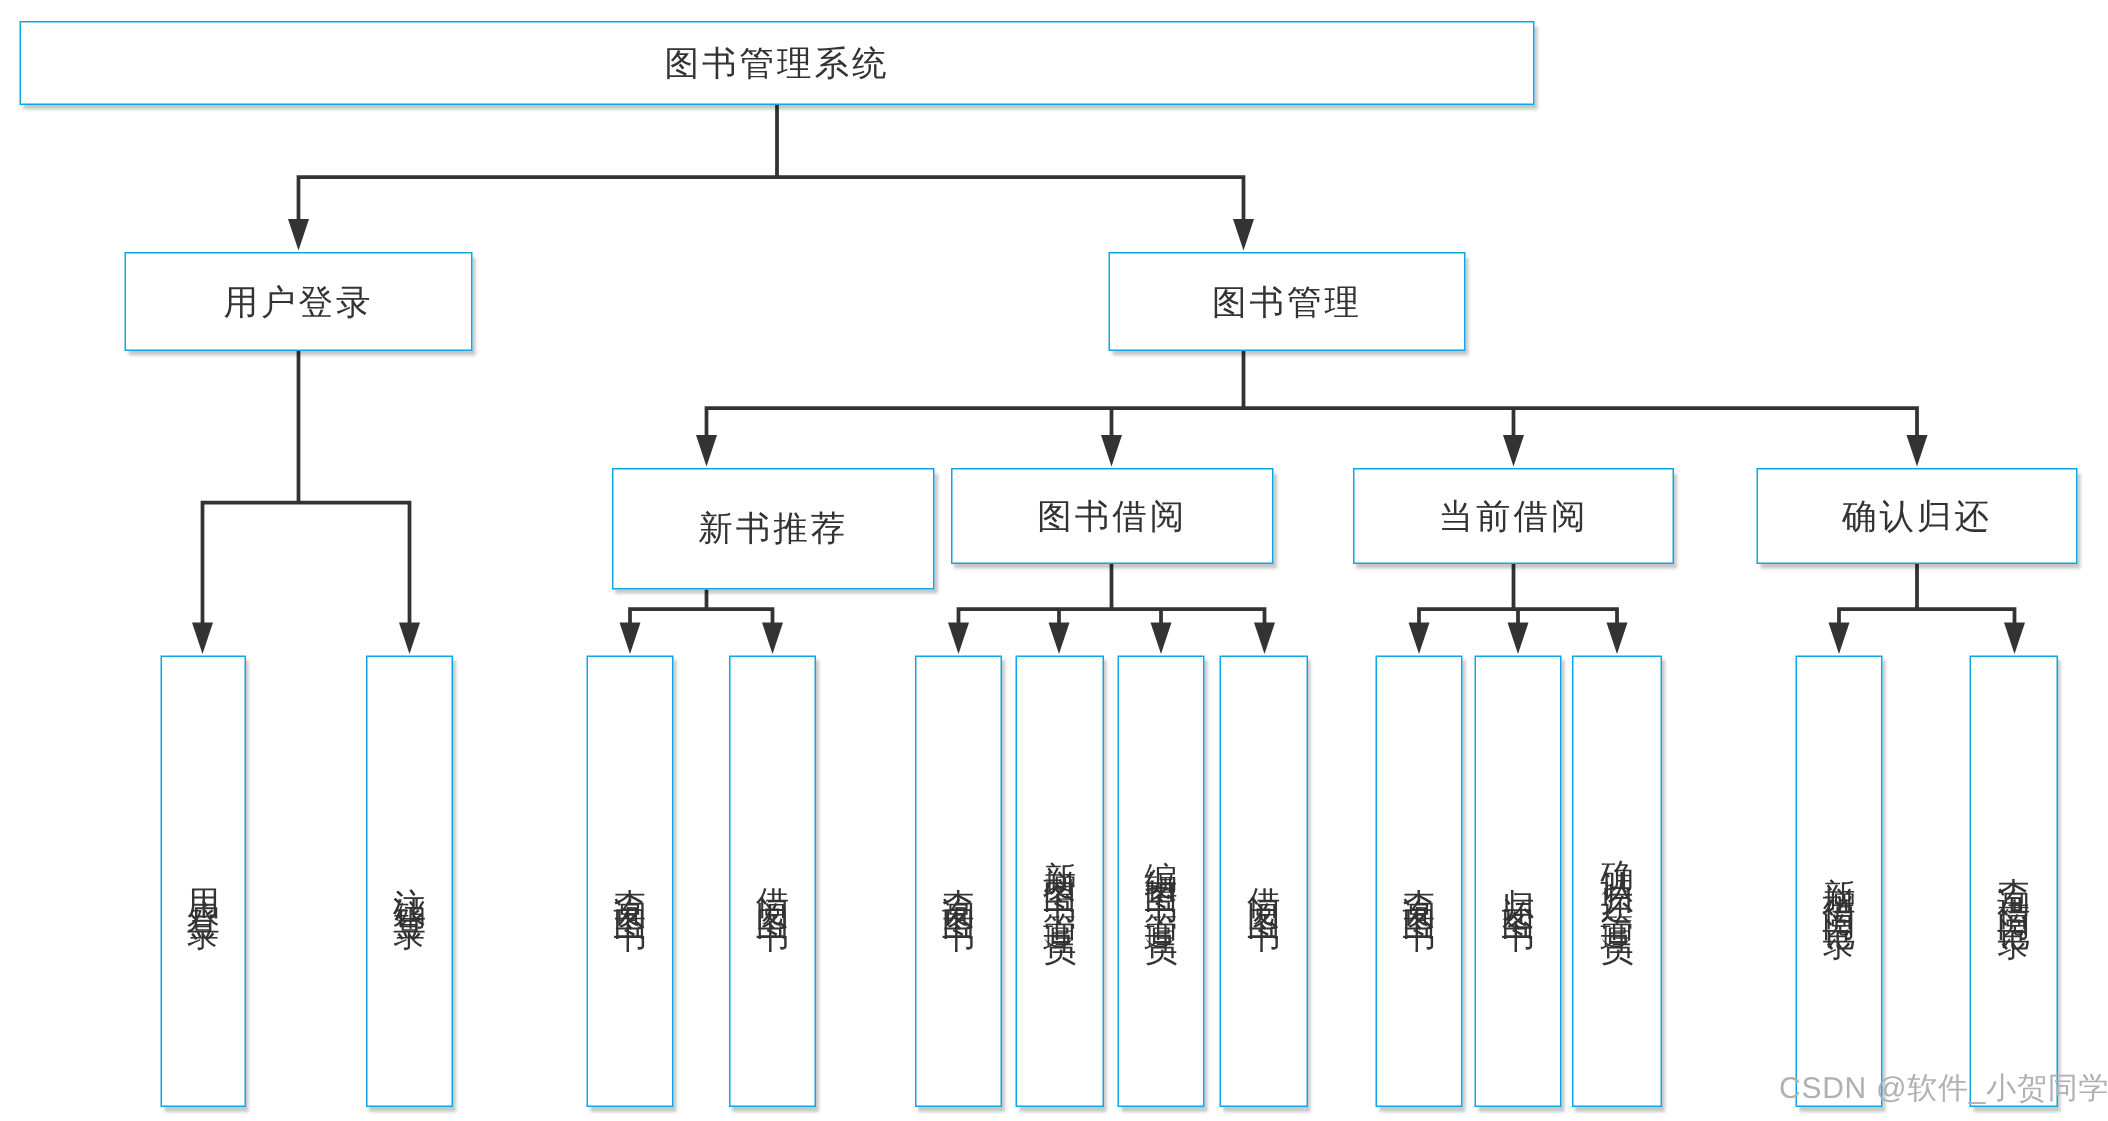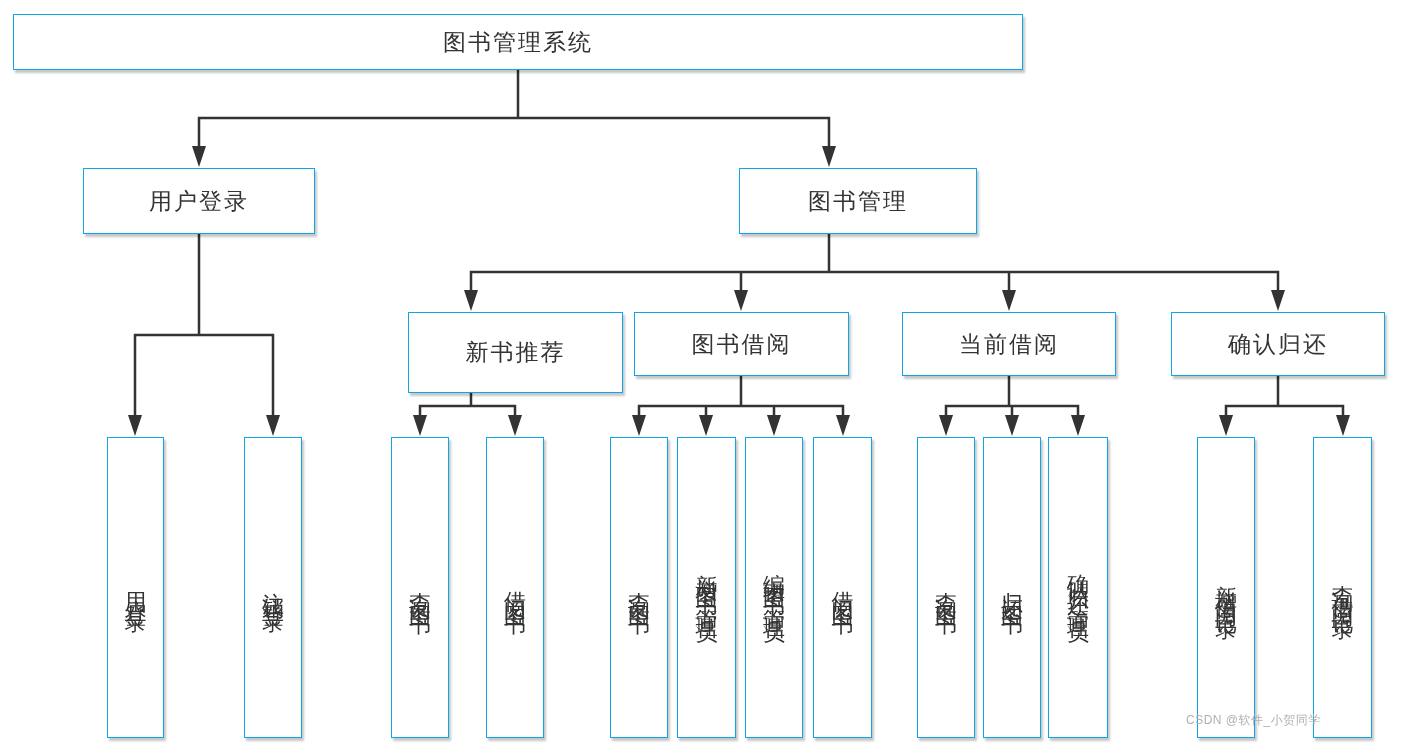--- a/index.html
+++ b/index.html
@@ -51,21 +51,21 @@
   #n-c3{left:745px;width:58px;}
   #n-c4{left:813px;width:59px;}
   #n-d1{left:917px;width:58px;}
   #n-d2{left:983px;width:58px;}
   #n-d3{left:1048px;width:60px;}
   #n-e1{left:1197px;width:58px;}
   #n-e2{left:1313px;width:59px;}
   .watermark{
     position:absolute;
     left:1186px;top:712px;
-    font-size:12px;
+    font-size:20px;
     color:#b0b0b0;
     letter-spacing:0.5px;
     white-space:nowrap;
     z-index:5;
   }
 </style>
 </head>
 <body>
 
 <div class="canvas">

